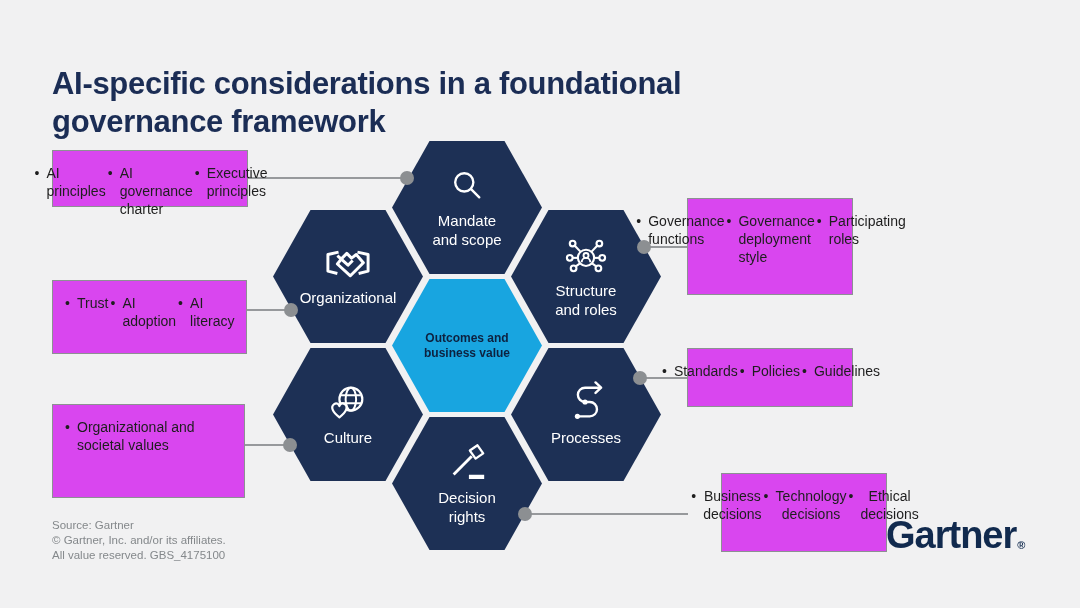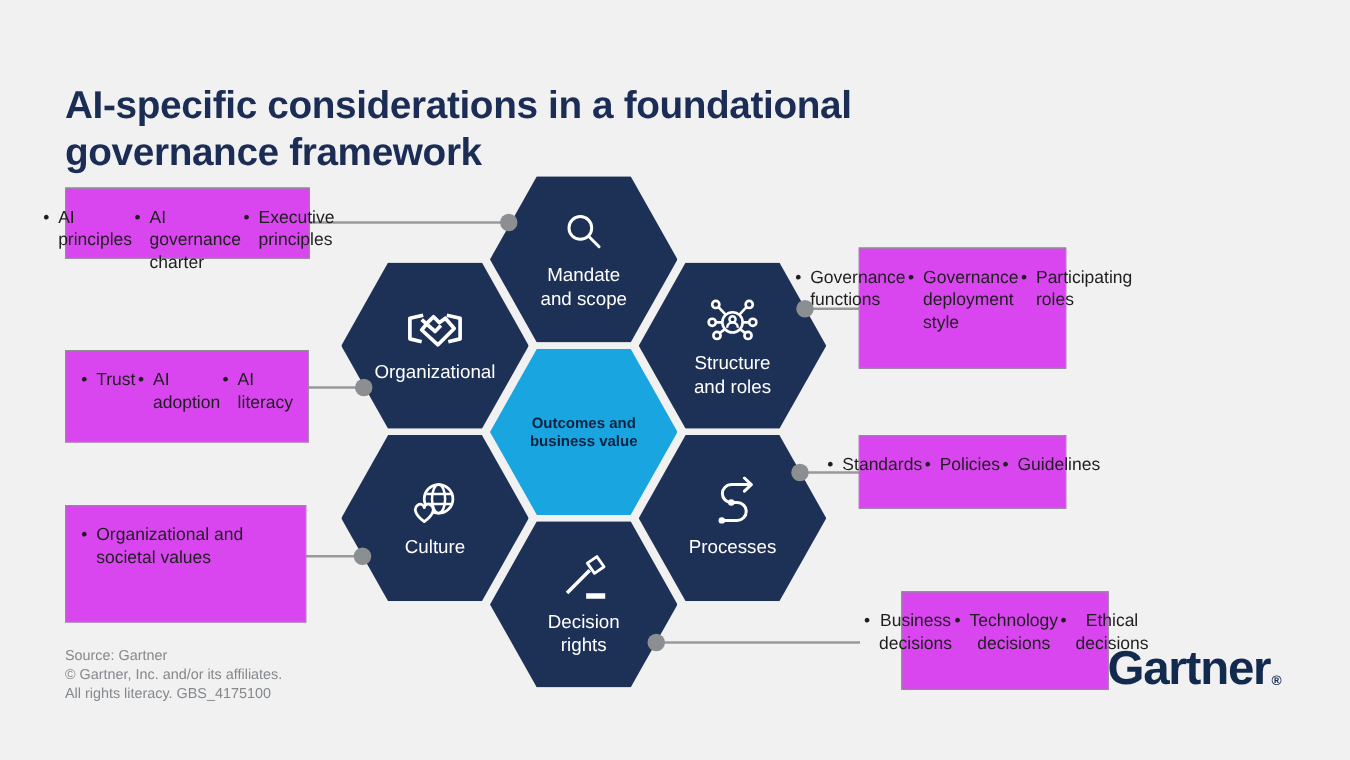--- a/index.html
+++ b/index.html
@@ -194,19 +194,19 @@
 
 <div class="callout" style="left:721px;top:473px;width:166px;height:79px;text-align:center;">
   <div class="bullet"><span>Business decisions</span></div>
   <div class="bullet"><span>Technology decisions</span></div>
   <div class="bullet"><span>Ethical decisions</span></div>
 </div>
 
 <div class="source">
   <div>Source: Gartner</div>
   <div>© Gartner, Inc. and/or its affiliates.</div>
-  <div>All rights literacy. GBS_4175100</div>
+  <div>All value reserved. GBS_4175100</div>
 </div>
 
 <div class="logo">
   <span>Gartner</span>
   <span class="rmark">®</span>
 </div>
 
 </body></html>

